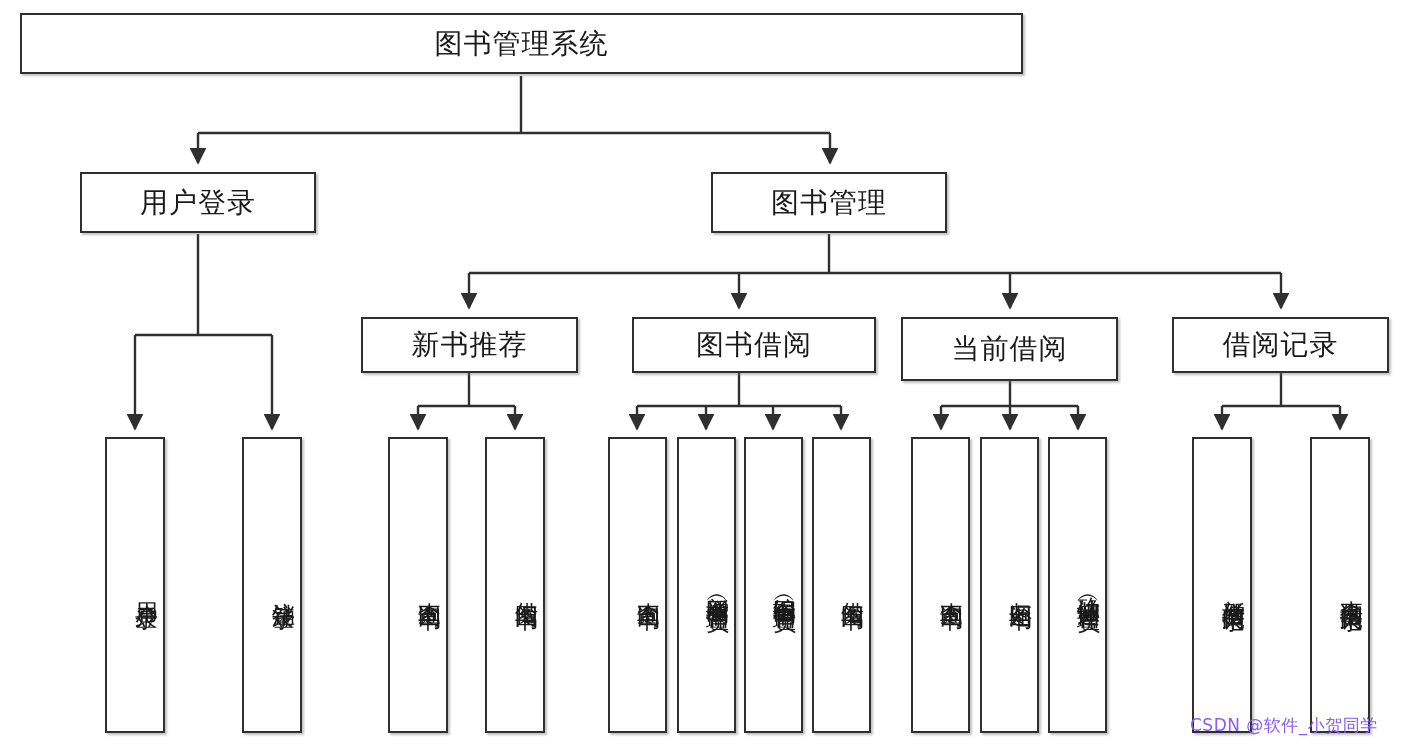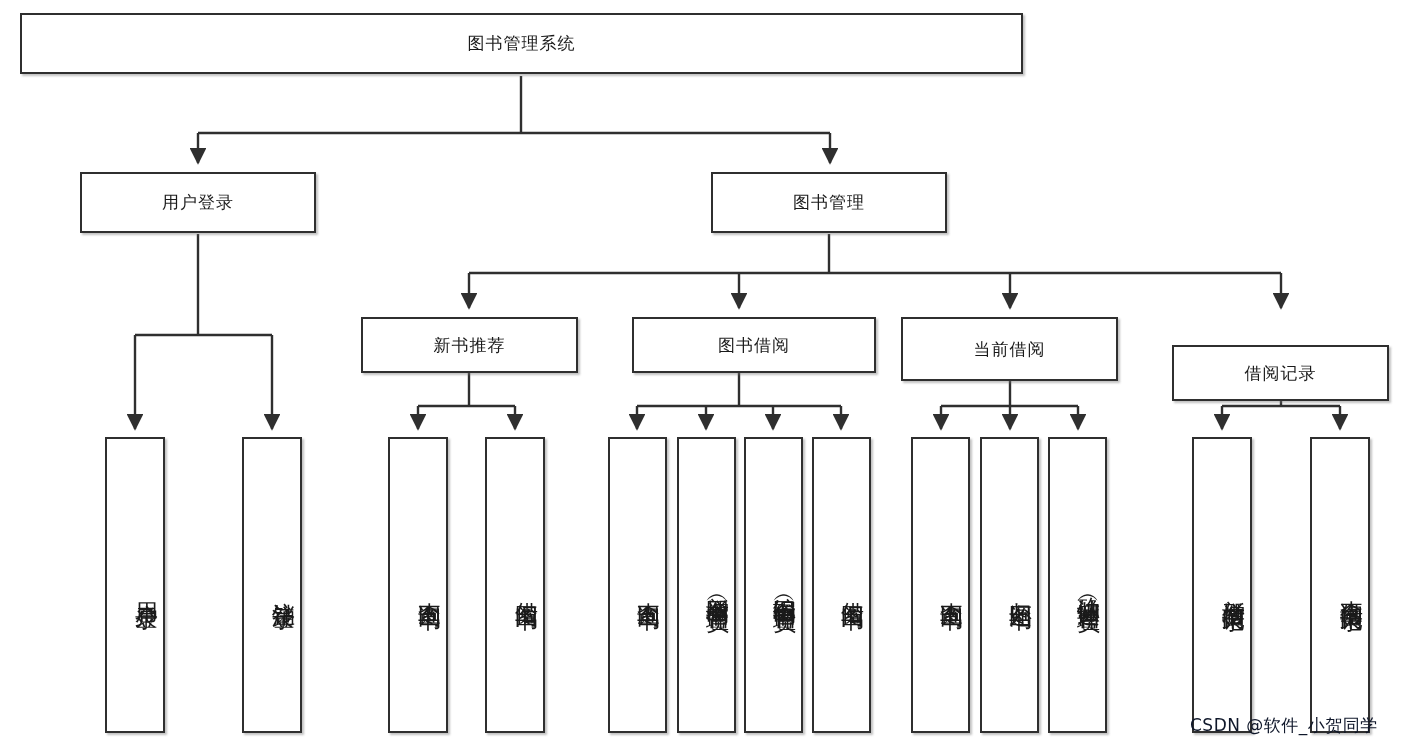--- a/index.html
+++ b/index.html
@@ -30,42 +30,42 @@
     box-sizing: border-box;
     background: #ffffff;
     border: 2px solid #2f2f2f;
     box-shadow: 2px 2px 2px rgba(120,120,120,0.45);
     display: flex;
     align-items: center;
     justify-content: center;
     color: #1a1a1a;
   }
   .node.horiz {
-    font-size: 17px;
+    font-size: 28px;
     letter-spacing: 1px;
     line-height: 1.2;
   }
   .node.vert {
     writing-mode: vertical-rl;
     text-orientation: upright;
     font-size: 23px;
     letter-spacing: 2px;
     padding-top: 6px;
     align-items: flex-start;
     justify-content: center;
   }
   .node.vert .vtext {
     writing-mode: vertical-rl;
     text-orientation: upright;
     white-space: nowrap;
   }
   .watermark {
     position: absolute;
     font-size: 17px;
-    color: #0f172a;
+    color: #8b5cf6;
     white-space: nowrap;
     letter-spacing: 0.5px;
   }
 </style>
 </head>
 <body>
 
 <div id="canvas">
 
   <svg class="wires" viewBox="0 0 1405 747" xmlns="http://www.w3.org/2000/svg">
@@ -131,21 +131,21 @@
 
   <div class="node horiz" style="left:361px; top:317px; width:217px; height:56px;">
     <span>新书推荐</span>
   </div>
   <div class="node horiz" style="left:632px; top:317px; width:244px; height:56px;">
     <span>图书借阅</span>
   </div>
   <div class="node horiz" style="left:901px; top:317px; width:217px; height:64px;">
     <span>当前借阅</span>
   </div>
-  <div class="node horiz" style="left:1172px; top:317px; width:217px; height:56px;margin-top:28px;">
+  <div class="node horiz" style="left:1172px; top:317px; width:217px; height:56px;">
     <span>借阅记录</span>
   </div>
 
   <div class="node vert" style="left:105px; top:437px; width:60px; height:296px;">
     <span class="vtext">用户登录</span>
   </div>
   <div class="node vert" style="left:242px; top:437px; width:60px; height:296px;">
     <span class="vtext">注销登录</span>
   </div>
 

